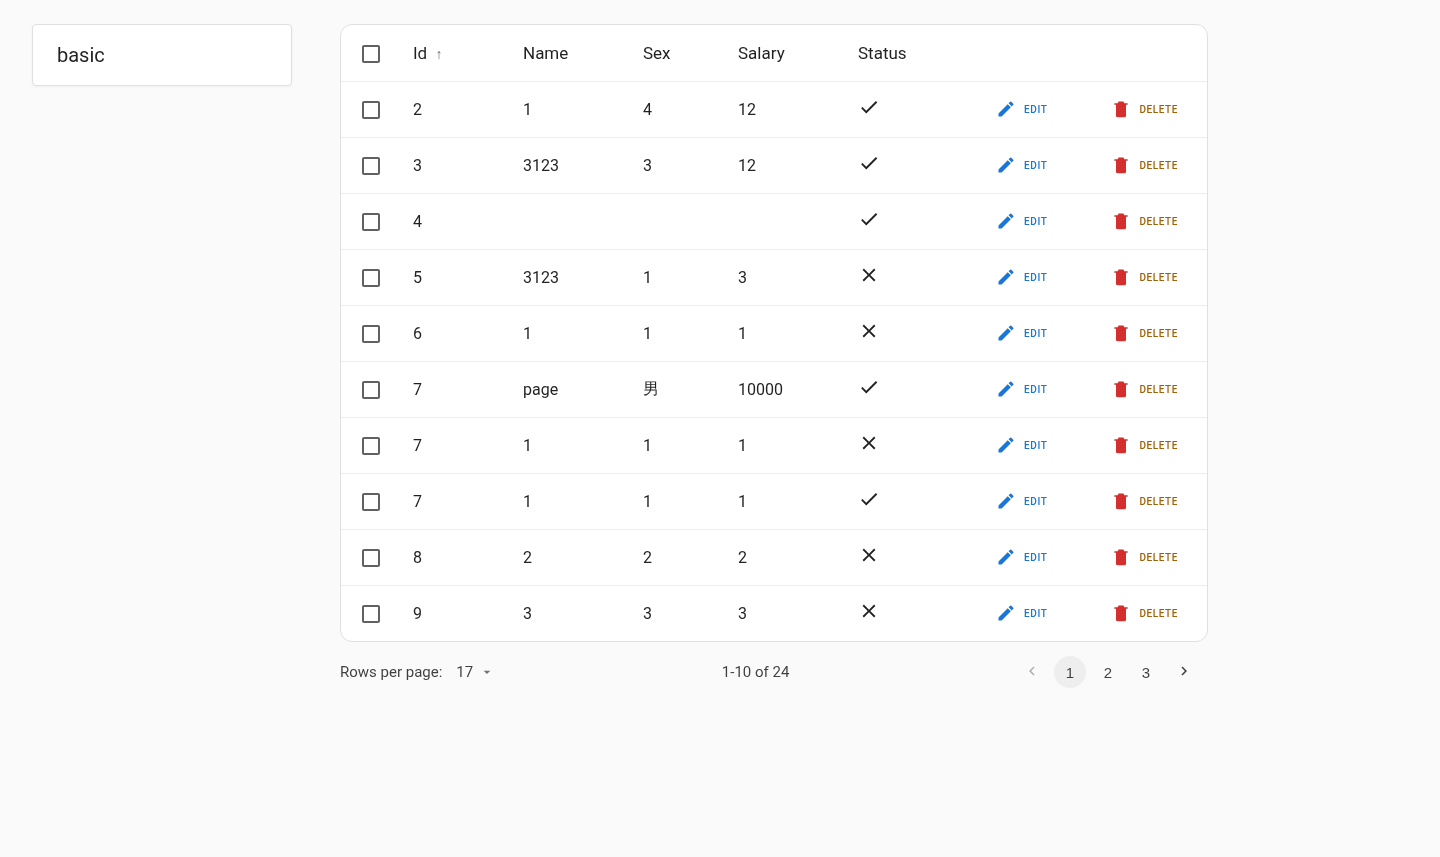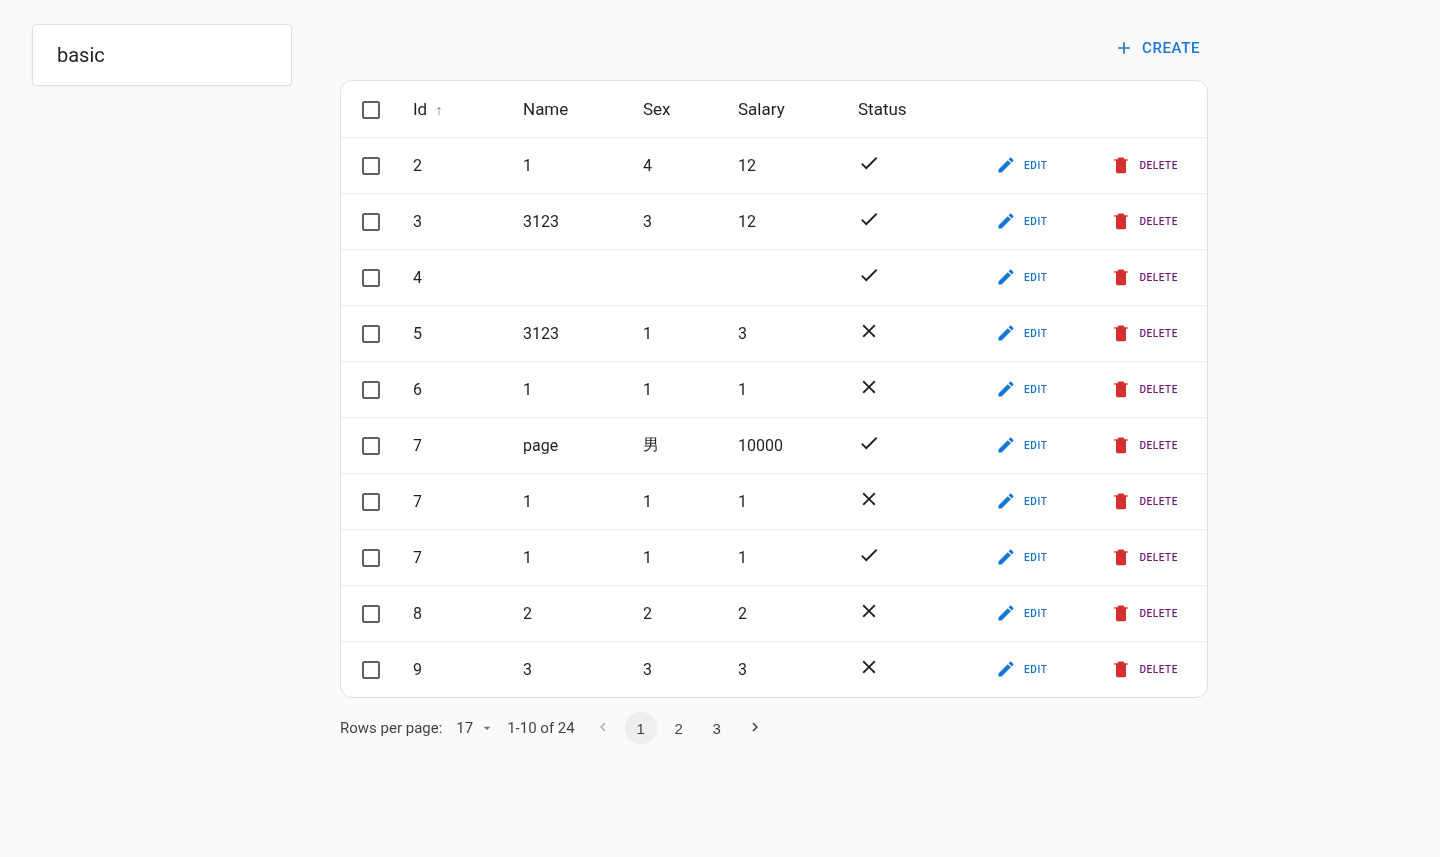--- a/index.html
+++ b/index.html
@@ -42,21 +42,21 @@
     border: none;
     cursor: pointer;
     font: inherit;
     font-size: 15px;
     font-weight: 500;
     letter-spacing: 0.6px;
     padding: 6px 8px;
     border-radius: 4px;
   }
   .btn-primary { color: #1976d2; }
-  .btn-danger  { color: #701a75; }
+  .btn-danger  { color: #a16207; }
   .icon { width: 20px; height: 20px; display: inline-block; }
   .icon svg { width: 100%; height: 100%; display:block; }
 
   .table-wrap {
     background: #fff;
     border: 1px solid #e0e0e0;
     border-radius: 12px;
   }
   table { width: 100%; border-collapse: collapse; }
   th, td {
@@ -89,22 +89,22 @@
     border: 2px solid #616161;
     border-radius: 2px;
     display: inline-block;
     vertical-align: middle;
     cursor: pointer;
   }
 
   .footer {
     display: flex;
     align-items: center;
-    justify-content: flex-start;
-    gap: 12px;
+    justify-content: space-between;
+    gap: 28px;
     padding: 14px 8px 4px 0;
     font-size: 15px;
     color: rgba(0,0,0,0.75);
   }
   .rpp { display:flex; align-items:center; gap: 14px; }
   .rpp-select {
     display:inline-flex; align-items:center; gap:6px; cursor:pointer;
   }
   .pager { display:flex; align-items:center; gap: 6px; }
   .pager-btn {
@@ -122,30 +122,20 @@
 </style>
 </head>
 <body>
 
 <div class="page">
   <div class="card">
     <span>basic</span>
   </div>
 
   <div class="main">
-    <div class="toolbar">
-      <button class="btn btn-primary">
-        <span class="icon">
-          <svg viewBox="0 0 24 24" fill="#1976d2">
-              <path d="M19 13h-6v6h-2v-6H5v-2h6V5h2v6h6z"></path>
-            </svg>
-        </span>
-        <span>CREATE</span>
-      </button>
-    </div>
 
     <div class="table-wrap">
       <table>
         <thead>
           <tr>
             <th class="col-check">
               <span class="checkbox"></span>
             </th>
             <th class="col-id">
               <span>Id</span>

